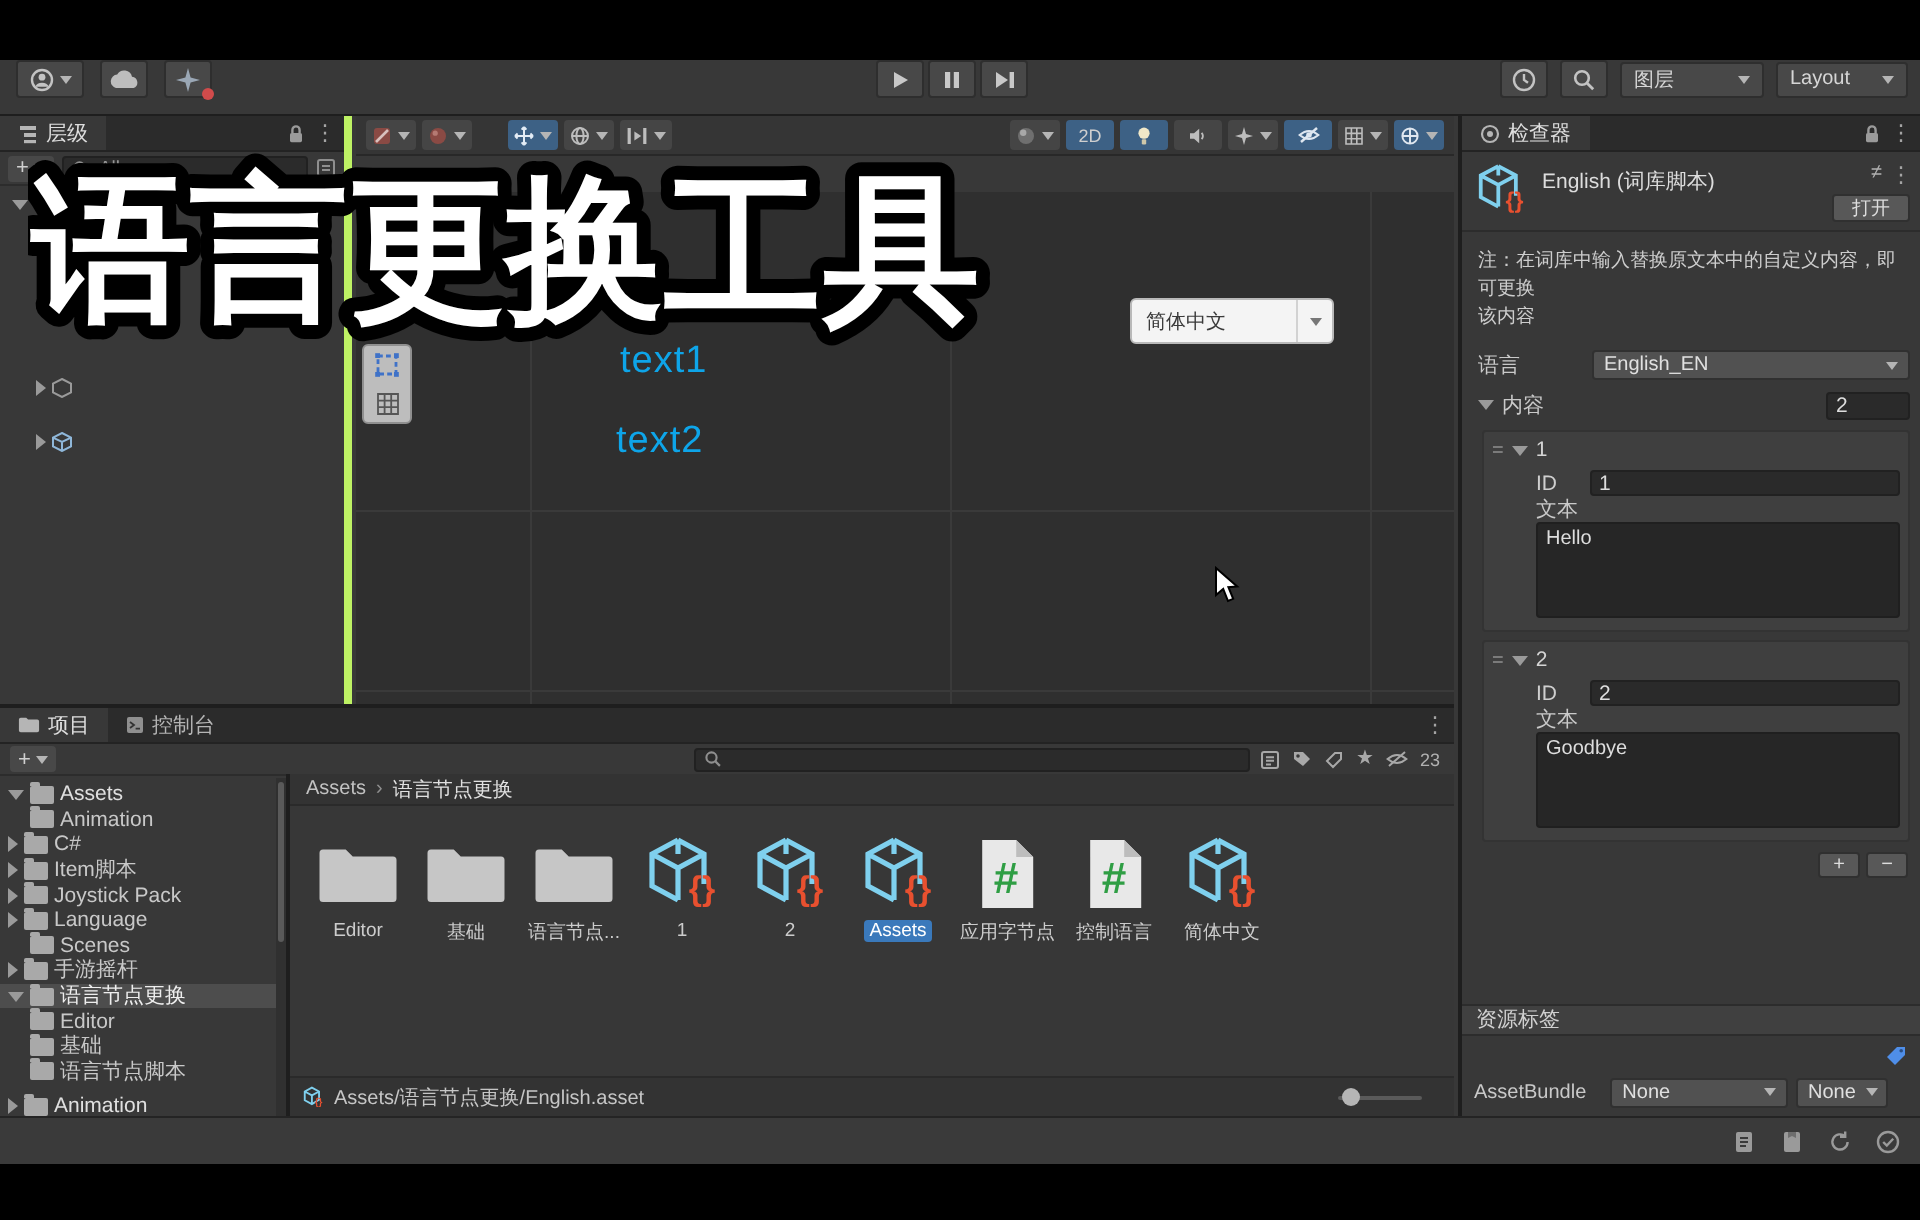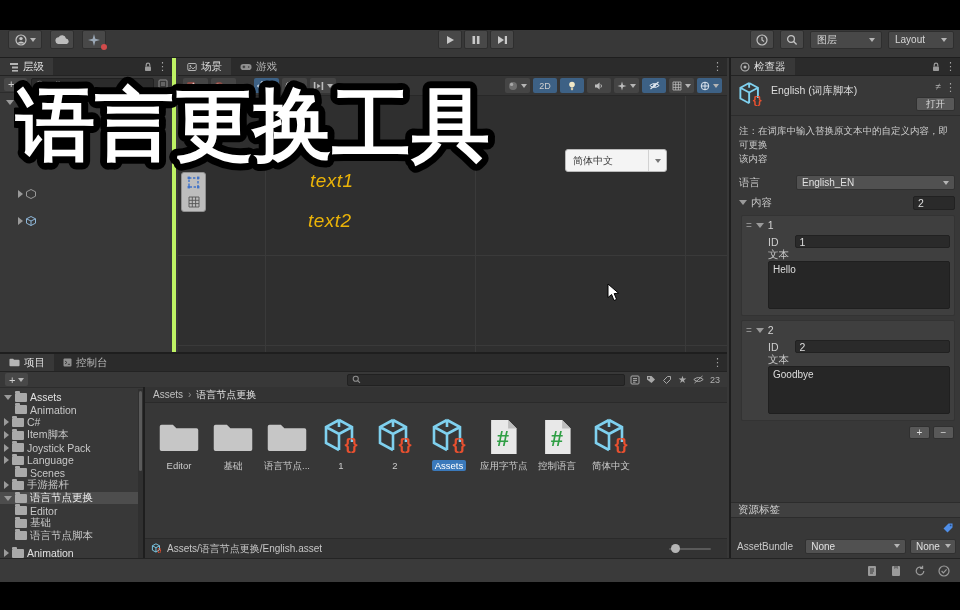--- a/index.html
+++ b/index.html
@@ -40,21 +40,21 @@
 
   
   .scene { position:absolute; left:178px; top:28px; width:549px; height:294px; background:#383838; }
   .scene-toolbar { height:20px; background:#353535; border-bottom:1px solid #282828; display:flex; align-items:center; gap:3px; padding:0 5px; }
   .stb { background:#454545; border-radius:2px; height:15px; min-width:24px; padding:0 3px; display:flex; align-items:center; justify-content:center; gap:3px; color:#cfcfcf; font-size:9px; }
   .stb.blue { background:#3d6185; }
   .stb-gap { width:12px; }
   .canvas { position:absolute; left:0; top:38px; right:0; bottom:0; background:#2f2f2f; overflow:hidden; }
   .gline-v { position:absolute; top:0; bottom:0; width:1px; background:#3a3a3a; }
   .gline-h { position:absolute; left:0; right:0; height:1px; background:#3a3a3a; }
-  .scene-text { position:absolute; color:#eab308; font-size:19px; letter-spacing:0.5px;font-style:italic; }
+  .scene-text { position:absolute; color:#0ea5e9; font-size:19px; letter-spacing:0.5px; }
   .ui-dropdown { position:absolute; left:387px; top:53px; width:102px; height:23px; background:#f4f4f4; border:1px solid #b9b9b9; border-radius:3px; display:flex; align-items:center; }
   .ui-dropdown .lbl { flex:1; padding-left:7px; color:#3a3a3a; font-size:10px; }
   .ui-dropdown .dbox { width:18px; height:100%; border-left:1px solid #d2d2d2; display:flex; align-items:center; justify-content:center; }
   .ui-dropdown .dbox .caret-d { border-top-color:#777; }
   .scene-tools { position:absolute; left:3px; top:76px; width:25px; height:40px; background:#bdbdbd; border-radius:3px; border:1px solid #8f8f8f; display:flex; flex-direction:column; align-items:center; justify-content:space-around; }
   .cursor { position:absolute; left:429px; top:187px; }
 
   
   .project { position:absolute; left:0; top:322px; width:727px; height:206px; background:#383838; border-top:2px solid #1e1e1e; }
   .ptoolbar { height:16px; display:flex; align-items:center; gap:5px; padding:0 5px; border-bottom:1px solid #2c2c2c; }
@@ -100,21 +100,21 @@
   .elem-head { display:flex; align-items:center; gap:4px; height:14px; color:#d5d5d5; }
   .drag::before { content:"="; color:#8d8d8d; font-size:10px; }
   .elem-row { display:flex; align-items:flex-end; gap:4px; height:16px; padding-left:22px; }
   .efield { flex:1; background:#2a2a2a; border:1px solid #212121; border-radius:2px; height:13px; color:#ddd; display:flex; align-items:center; padding:0 4px; margin-left:12px; }
   .elabel2 { padding-left:22px; height:13px; color:#c9c9c9; }
   .etext { margin-left:22px; height:48px; background:#262626; border:1px solid #1f1f1f; border-radius:2px; color:#ddd; padding:2px 4px; font-size:10px; }
   .pm-row { display:flex; justify-content:flex-end; gap:3px; padding:5px 6px 0 0; }
   .pm { background:#585858; border:1px solid #303030; border-radius:2px; color:#ddd; width:21px; height:13px; font-size:10px; line-height:10px; font-family:inherit; }
   .labels-header { margin-top:auto; background:#404040; border-top:1px solid #2c2c2c; border-bottom:1px solid #2c2c2c; height:16px; display:flex; align-items:center; padding-left:7px; color:#d0d0d0; }
   .tag-row { height:20px; display:flex; justify-content:flex-end; align-items:center; padding-right:6px; }
-  .ab-row { height:20px; display:flex; align-items:center; gap:4px; padding:0 4px 4px 6px; font-size:10px; color:#c9c9c9;justify-content:center; }
+  .ab-row { height:20px; display:flex; align-items:center; gap:4px; padding:0 16px 4px 6px; font-size:10px; color:#c9c9c9;justify-content:center; }
   .ab1 { flex:1; margin-left:8px; }
   .ab2 { width:46px; }
 
   
   .statusbar { position:absolute; left:0; right:0; top:528px; height:24px; background:#3a3a3a; border-top:1px solid #242424; display:flex; align-items:center; justify-content:flex-end; gap:12px; padding-right:10px; }
   .black-bar { position:absolute; left:0; width:960px; background:#000; }
   .black-bar.top { top:0; height:30px; }
   .black-bar.bottom { top:582px; height:28px; }
   .overlay-title { position:absolute; left:14px; top:64px; pointer-events:none; }
 </style>
@@ -254,42 +254,20 @@
         <div class="hrow ind1" style="margin-top:14px">
           <span class="arr right"></span>
           <svg width="10" height="10" viewBox="0 0 10 10">
               <path d="M5 0.5 L9.5 2.8 V7.2 L5 9.5 L0.5 7.2 V2.8 Z M0.5 2.8 L5 5 L9.5 2.8 M5 5 V9.5" fill="none" stroke="#8fb7d9" stroke-width="1"></path>
             </svg>
         </div>
       </div>
     </div>
 
     <div class="scene">
-      <div class="tabbar">
-        <div class="tab active">
-          <svg width="10" height="10" viewBox="0 0 10 10">
-              <rect x="0.8" y="1.5" width="8.4" height="7" rx="1" fill="none" stroke="#b5b5b5"></rect>
-              <circle cx="3.4" cy="4" r="0.9" fill="#b5b5b5"></circle>
-              <path d="M1.5 7.5 L4.5 5.5 L6 6.8 L8.5 4.8" fill="none" stroke="#b5b5b5"></path>
-            </svg>
-          <span>场景</span>
-        </div>
-        <div class="tab">
-          <svg width="12" height="8" viewBox="0 0 12 8">
-              <rect x="0.5" y="1" width="11" height="6" rx="2.8" fill="#8f8f8f"></rect>
-              <rect x="2.6" y="3.3" width="2.6" height="1.2" fill="#3a3a3a"></rect>
-              <rect x="3.3" y="2.6" width="1.2" height="2.6" fill="#3a3a3a"></rect>
-              <circle cx="8.7" cy="4" r="0.8" fill="#3a3a3a"></circle>
-            </svg>
-          <span>游戏</span>
-        </div>
-        <div class="tabbar-right">
-            <span class="menu-dots"></span>
-          </div>
-      </div>
       <div class="scene-toolbar">
         <div class="stb">
           <svg width="10" height="10" viewBox="0 0 10 10">
               <rect x="1" y="1" width="8" height="8" rx="1.5" fill="#8a4a44"></rect>
               <path d="M2 8 L8 2" stroke="#d8c0bd" stroke-width="1.3"></path>
             </svg>
           <span class="caret-d"></span>
         </div>
         <div class="stb">
           <svg width="10" height="10" viewBox="0 0 10 10">

